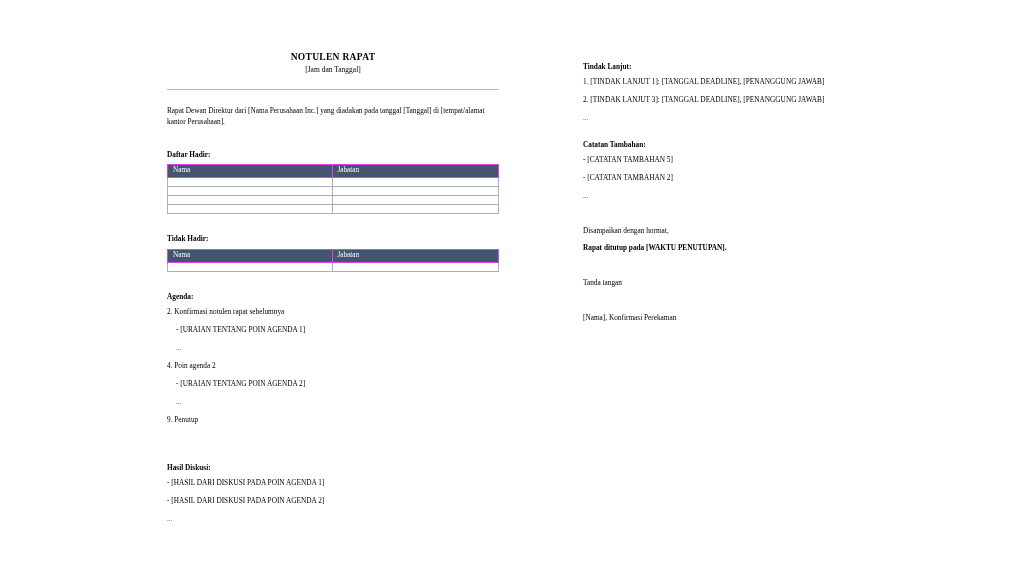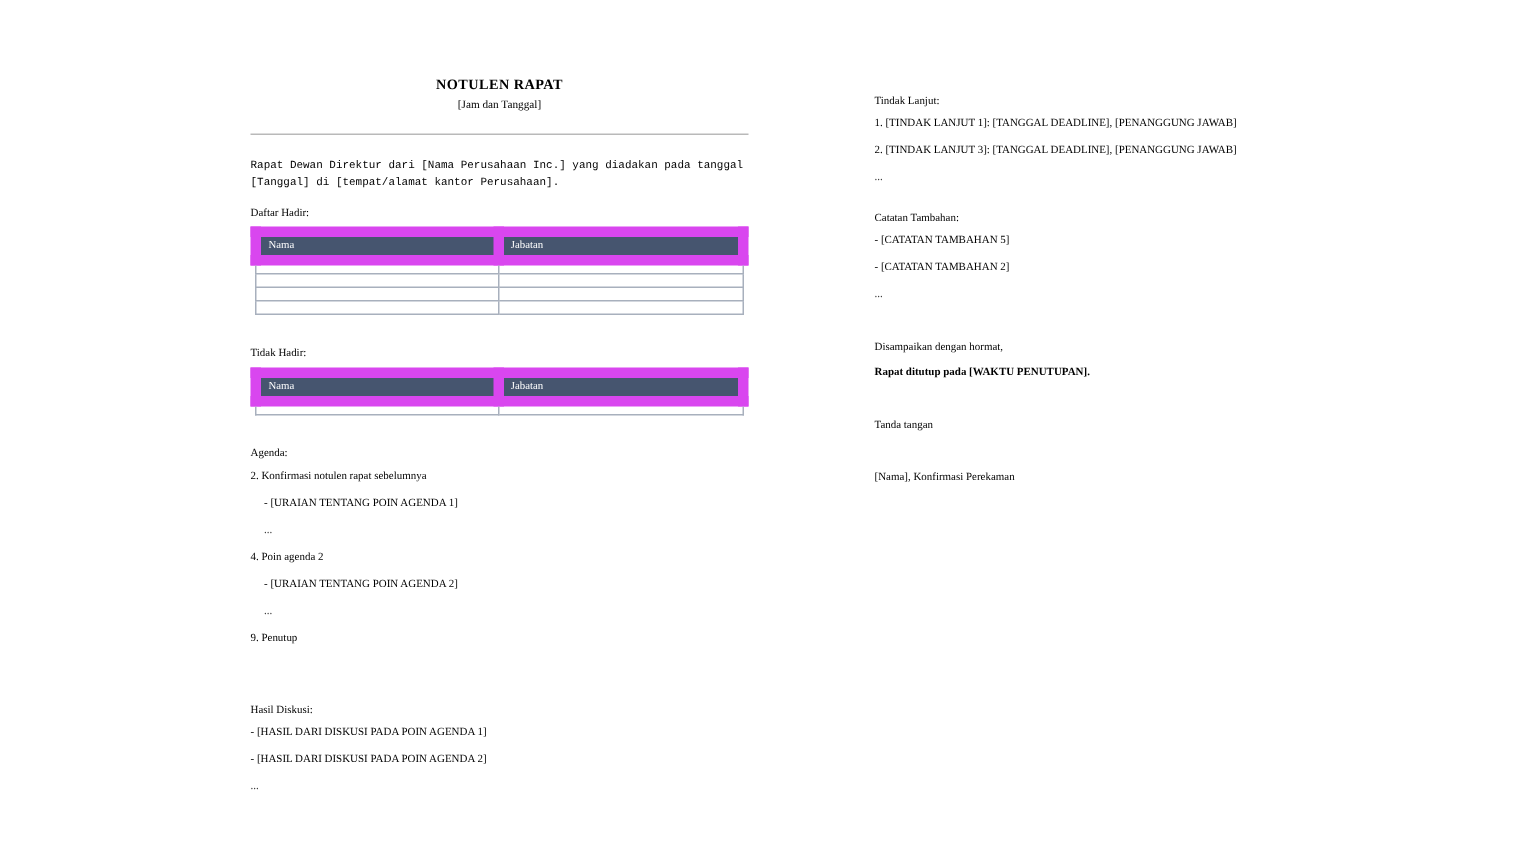--- a/index.html
+++ b/index.html
@@ -50,27 +50,26 @@
     height: 1px;
     background: #b9b9b9;
     margin: 14px 0 16px 0;
     width: 100%;
   }
 
   
   .para {
     font-size: 7.3px;
     line-height: 1.5;
-    margin: 0 0 9px 0;
+    margin: 0 0 22px 0;
     text-align: left;
-    font-family: Liberation Mono, monospace;
   }
   .section-head {
     font-size: 7.3px;
-    font-weight: normal;
+    font-weight: bold;
     line-height: 1.5;
     margin: 0 0 4px 0;
   }
   .line {
     font-size: 7.3px;
     line-height: 1.5;
     margin: 0 0 7px 0;
   }
   .line.bold { font-weight: bold; }
   .line.indent { padding-left: 9px; }
@@ -87,21 +86,21 @@
     margin: 0 0 3px 0;
     table-layout: fixed;
   }
   table.attendance th {
     background: #46556f;
     color: #ffffff;
     font-size: 7.2px;
     font-weight: normal;
     text-align: left;
     padding: 2px 0 2px 5px;
-    border: 7px solid #d946ef;
+    border: 1px solid #d946ef;
     height: 11px;
     line-height: 1.1;
   }
   table.attendance td {
     border: 1px solid #a8b0bd;
     height: 9px;
     padding: 0;
     background: #ffffff;
   }
   table.attendance col.c1 { width: 49.7%; }

